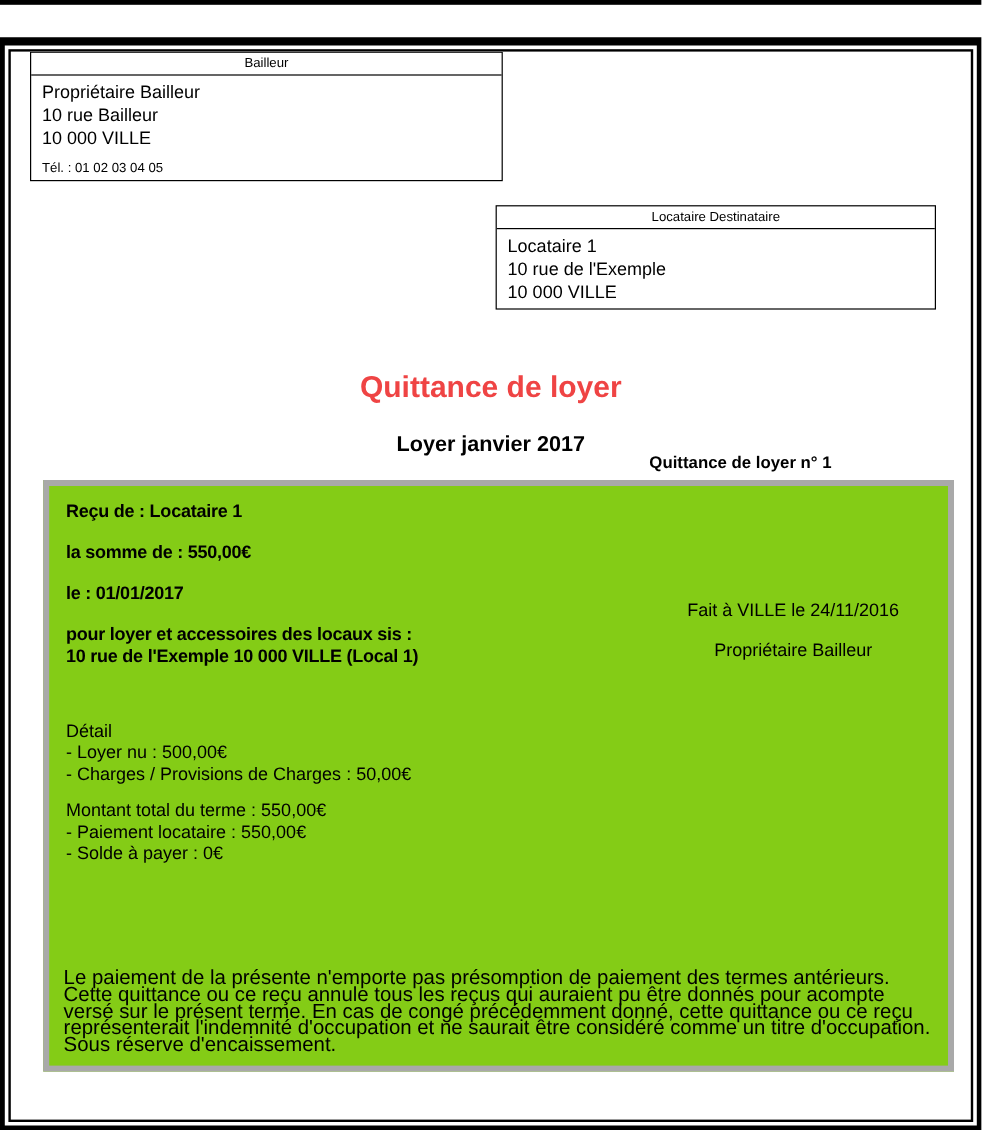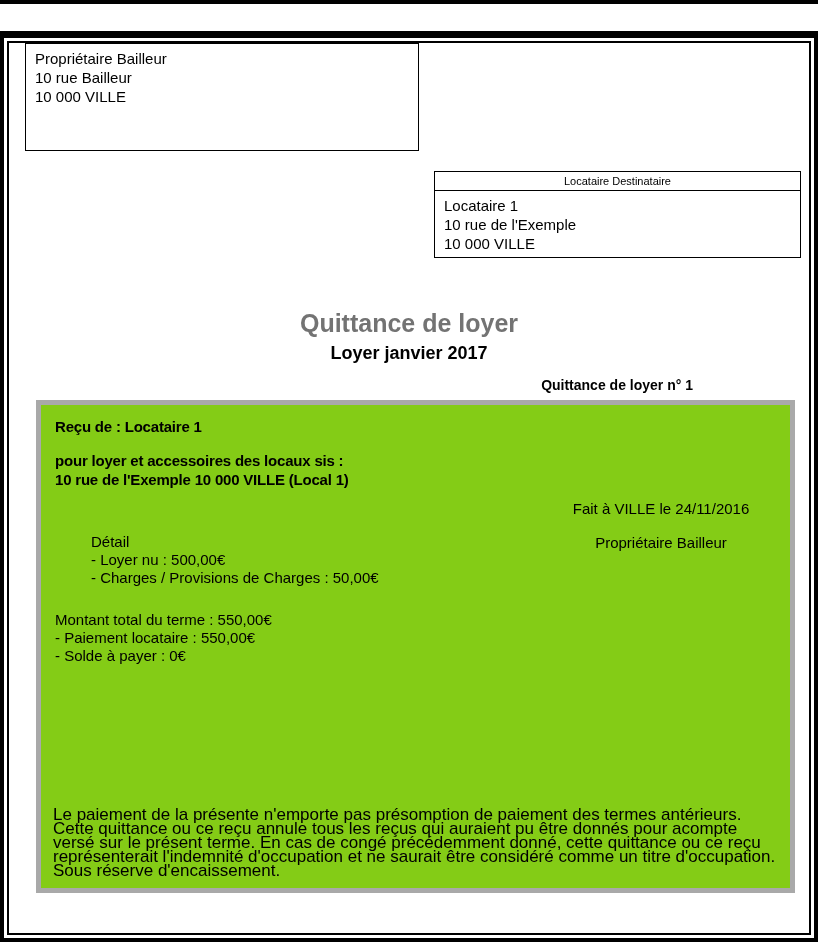--- a/index.html
+++ b/index.html
@@ -25,42 +25,42 @@
     border: 2px solid #000;
     position: relative;
     background: #fff;
   }
   .party-box {
     position: absolute;
     border: 1px solid #000;
     background: #fff;
   }
   .party-box.bailleur  { left: 16px;  top: 0px;    width: 394px; height: 108px; }
-  .party-box.locataire { left: 425px; top: 128px;  width: 367px; height: 87px; }
+  .party-box.locataire { left: 404px; top: 128px;  width: 367px; height: 87px; }
   .party-header {
     font-size: 11px;
     text-align: center;
     padding: 3px 0 3px;
     border-bottom: 1px solid #000;
   }
   .party-body {
     padding: 5px 9px 0;
     font-size: 15px;
     line-height: 19px;
     white-space: pre-line;
   }
   .party-phone { padding: 9px 9px 0; font-size: 11px; }
   .doc-title {
     position: absolute; top: 266px; left: 0; width: 100%;
     text-align: center;
     font-size: 25px; font-weight: bold;
-    color: #737373;
+    color: #ef4444;
   }
   .doc-subtitle {
-    position: absolute; top: 300px; left: 0; width: 100%;
+    position: absolute; top: 317px; left: 0; width: 100%;
     text-align: center;
     font-size: 18px; font-weight: bold;
   }
   .doc-number {
     position: absolute; top: 334px; left: 0; width: 100%;
     text-align: right; padding-right: 116px;
     font-size: 14px; font-weight: bold;
   }
   .panel {
     position: absolute;
@@ -76,22 +76,22 @@
     line-height: 19px;
     letter-spacing: -0.2px;
     margin-bottom: 15px;
     white-space: pre-line;
   }
   .detail-block {
     font-size: 15px;
     line-height: 18px;
     white-space: pre-line;
   }
-  .detail-block.first { margin-top: 44px; margin-left: 36px; }
-  .detail-block.totals { margin-top: 24px; }
+  .detail-block.first { margin-top: 44px; }
+  .detail-block.totals { margin-top: 12px; }
   .right-col {
     position: absolute; left: 450px; top: 95px; width: 340px;
     text-align: center;
     font-size: 15px;
   }
   .right-col .sig { margin-top: 17px; }
   .legal {
     position: absolute; left: 12px; right: 12px; bottom: 10px;
     font-size: 17px;
     line-height: 14px;
@@ -99,38 +99,42 @@
 </style>
 </head>
 <body>
 
 <div class="top-strip"></div>
 
 <div class="frame">
   <div class="frame-inner">
 
     <div class="party-box bailleur">
+      <div class="party-header">Bailleur</div>
       <div class="party-body">Propriétaire Bailleur
 10 rue Bailleur
 10 000 VILLE</div>
+      <div class="party-phone">Tél. : 01 02 03 04 05</div>
     </div>
 
     <div class="party-box locataire">
       <div class="party-header">Locataire Destinataire</div>
       <div class="party-body">Locataire 1
 10 rue de l'Exemple
 10 000 VILLE</div>
     </div>
 
     <div class="doc-title">Quittance de loyer</div>
     <div class="doc-subtitle">Loyer janvier 2017</div>
     <div class="doc-number">Quittance de loyer n° 1</div>
 
     <div class="panel">
       <div class="bold-para">Reçu de : Locataire 1</div>
+      <div class="bold-para">la somme de : 550,00€</div>
+      <div class="bold-para">le : 01/01/2017</div>
       <div class="bold-para">pour loyer et accessoires des locaux sis :
 10 rue de l'Exemple 10 000 VILLE (Local 1)</div>
 
       <div class="detail-block first">Détail
 - Loyer nu : 500,00€
 - Charges / Provisions de Charges : 50,00€</div>
       <div class="detail-block totals">Montant total du terme : 550,00€
 - Paiement locataire : 550,00€
 - Solde à payer : 0€</div>
 

